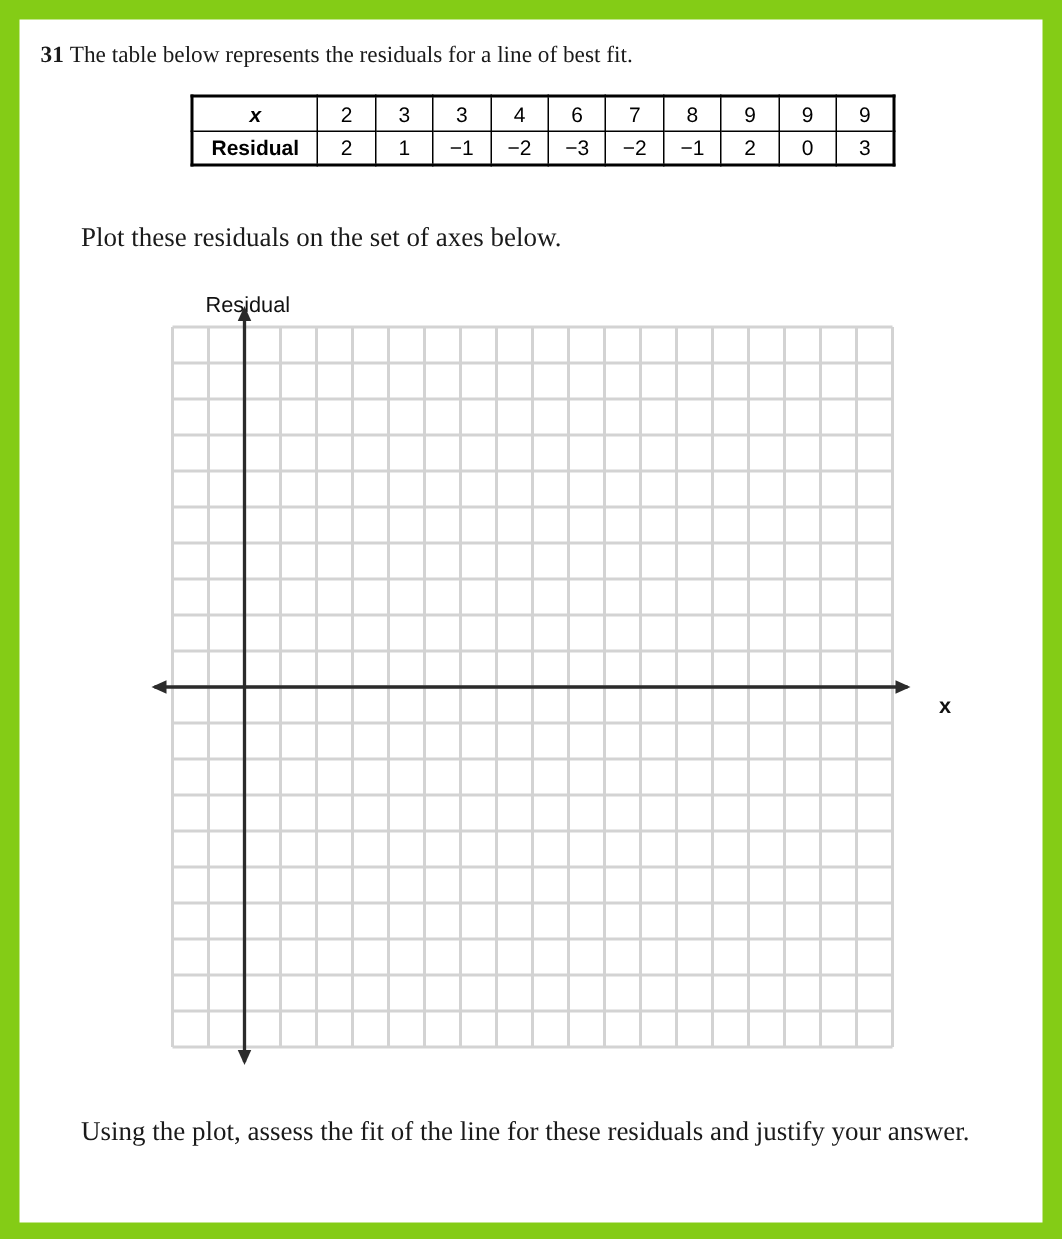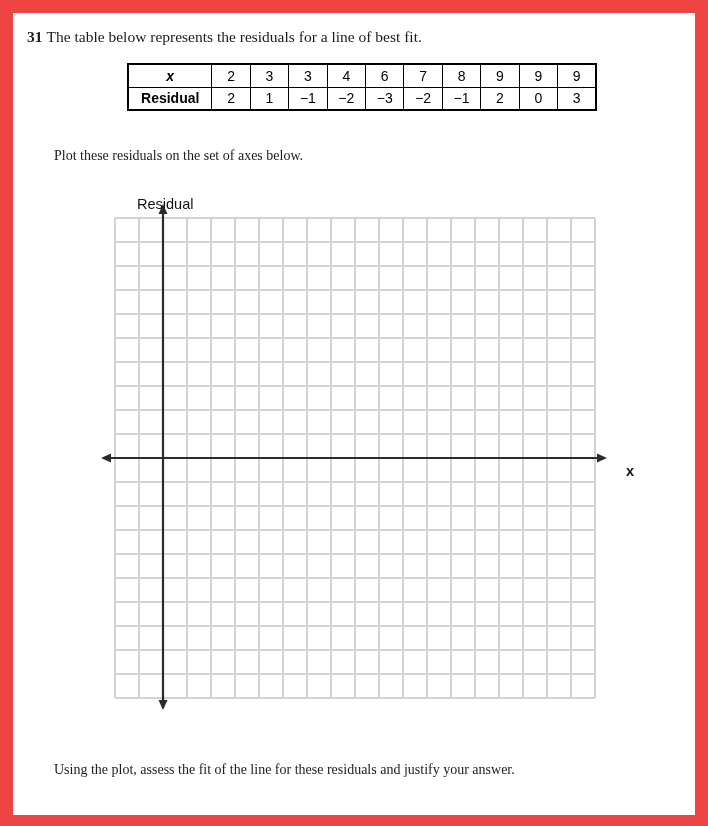--- a/index.html
+++ b/index.html
@@ -11,21 +11,21 @@
   body {
     font-family: "Liberation Serif", serif;
     overflow: hidden;
   }
 
   
   #page-frame {
     position: absolute;
     left: 0; top: 0;
     width: 708px; height: 826px;
-    background: #ef4444;
+    background: #84cc16;
   }
   #page-sheet {
     position: absolute;
     left: 13px; top: 13px;
     width: 682px; height: 802px;
     background: #ffffff;
   }
 
   
   #question-line {
@@ -72,26 +72,26 @@
   }
   td.row-label.italic-x {
     font-style: italic;
     font-weight: bold;
   }
   td.val-cell { width: 38.5px; }
 
   
   .instruction {
     position: absolute;
-    font-size: 14px;
+    font-size: 18px;
     color: #1a1a1a;
     white-space: nowrap;
   }
   #instruction-plot { left: 41px; top: 135px; }
-  #instruction-assess { left: 41px; top: 731px; margin-top: 18px; }
+  #instruction-assess { left: 41px; top: 731px; }
 
   
   #graph-area {
     position: absolute;
     left: 0; top: 0;
     width: 682px; height: 802px;
     pointer-events: none;
   }
   #axis-label-residual {
     position: absolute;

